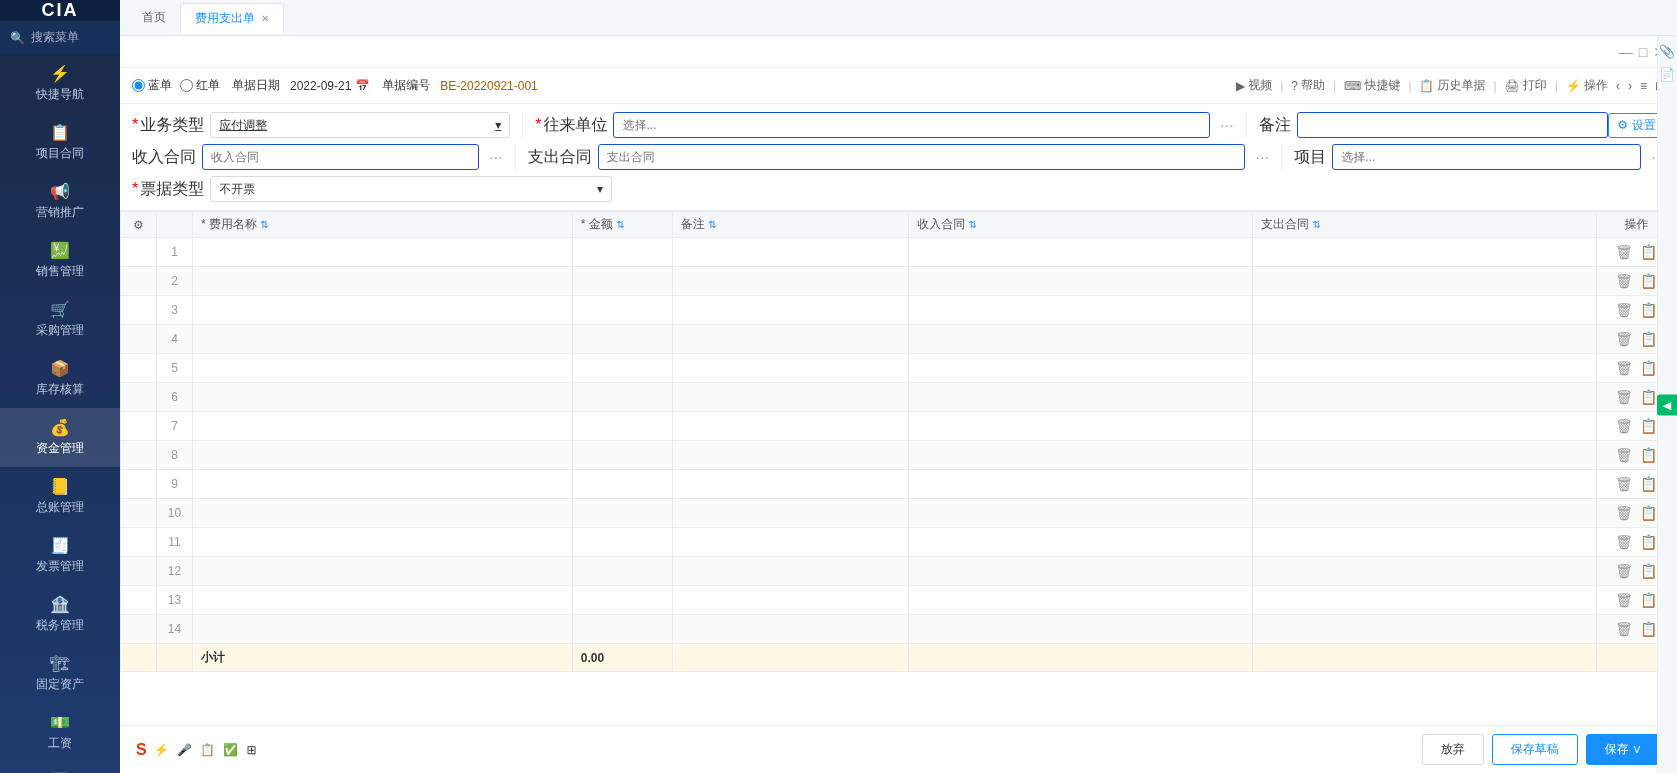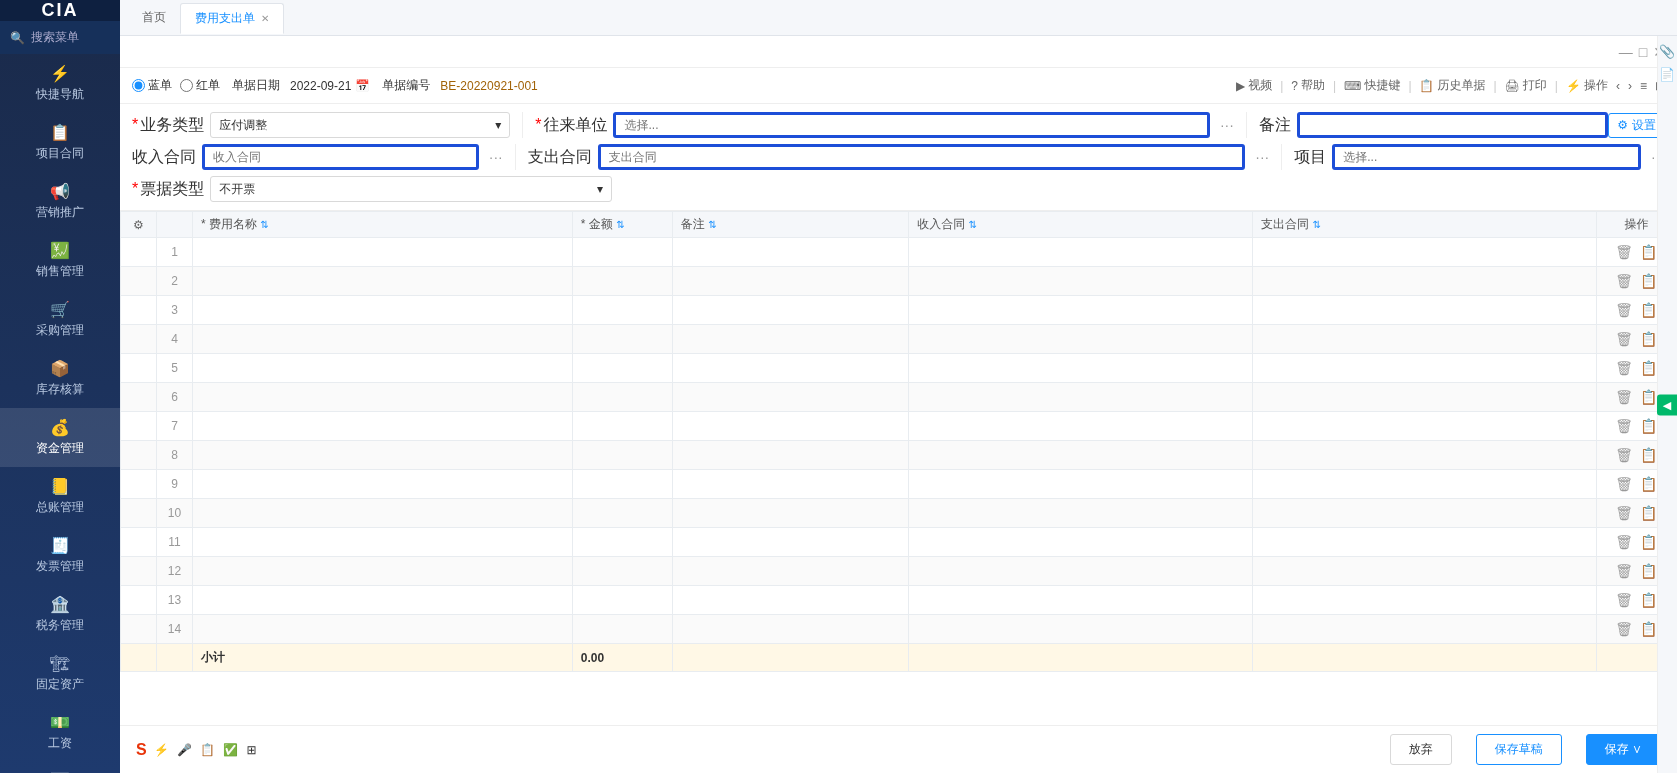--- a/index.html
+++ b/index.html
@@ -95,21 +95,21 @@
       display: flex; align-items: center; gap: 0;
       margin-bottom: 6px;
     }
     .form-row:last-child { margin-bottom: 0; }
     .field-group {
       display: flex; align-items: center; flex: 1; gap: 6px;
     }
     .field-label { color: #333; font-size: 16px; white-space: nowrap; min-width: fit-content; }
     .field-label.required::before { content: '*'; color: red; margin-right: 2px; }
     .field-input {
-      flex: 1; height: 26px; border: 3px solid #1d4ed8;
+      flex: 1; height: 26px; border: 1px solid #1d4ed8;
       border-radius: 3px; padding: 0 8px; font-size: 12px;
       color: #333; background: #fff; outline: none;
     }
     .field-select {
       flex: 1; height: 26px; border: 1px solid #d9d9d9;
       border-radius: 3px; padding: 0 8px; font-size: 12px;
       background: #fff; display: flex; align-items: center;
       justify-content: space-between; cursor: pointer;
     }
     .field-ellipsis { color: #999; cursor: pointer; font-size: 14px; margin-left: 4px; }
@@ -138,21 +138,21 @@
     .op-btn { background: none; border: none; cursor: pointer; color: #999; font-size: 14px; padding: 2px; }
     .subtotal-row td { background: #fff8e6 !important; font-weight: bold; }
     .col-gear { width: 36px; text-align: center; color: #666; }
 
     
     .footer {
       border-top: 1px solid #eee; padding: 8px 16px;
       display: flex; align-items: center; justify-content: space-between;
       background: #fff;
     }
-    .footer-actions { display: flex; gap: 24px; margin-left: auto; }
+    .footer-actions { display: flex; gap: 8px; margin-left: auto; }
     .btn { padding: 6px 18px; border-radius: 3px; cursor: pointer; font-size: 12px; border: 1px solid #d9d9d9; }
     .btn-default { background: #fff; color: #333; }
     .btn-save-draft { background: #fff; color: #1890ff; border-color: #1890ff; }
     .btn-save { background: #1890ff; color: #fff; border-color: #1890ff; }
     .footer-brand { display: flex; align-items: center; gap: 8px; }
 
     
     .right-panel {
       position: absolute; right: 0; top: 0; bottom: 0; width: 20px;
       background: #f5f7fa; border-left: 1px solid #eee;
@@ -317,21 +317,21 @@
         <span class="toolbar-action">≡</span>
         <span class="toolbar-action">⊞</span>
       </div>
     </div>
 
     <div class="form-section">
 
       <div class="form-row">
         <div class="field-group" style="max-width:480px;">
           <span class="field-label required">业务类型</span>
-          <div class="field-select" style="min-width:300px;">
+          <div class="field-select" style="min-width:300px;text-decoration:underline;">
             <span>应付调整</span>
             <span>▾</span>
           </div>
         </div>
         <div class="divider-v"></div>
         <div class="field-group" style="flex:2;">
           <span class="field-label required">往来单位</span>
           <input class="field-input" style="flex: 1 1 0%;" placeholder="选择...">
           <span class="field-ellipsis">···</span>
         </div>

